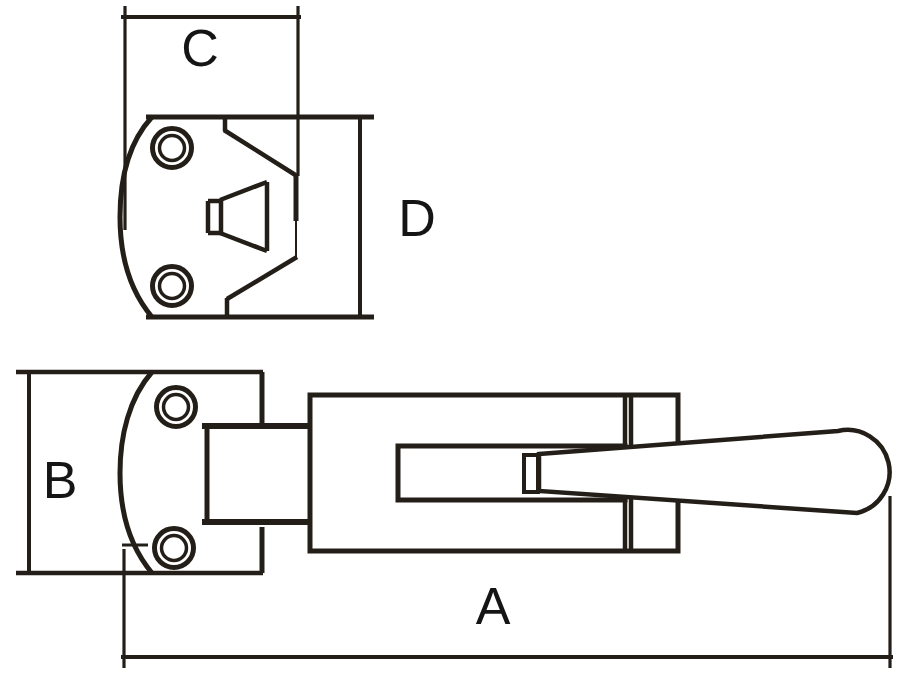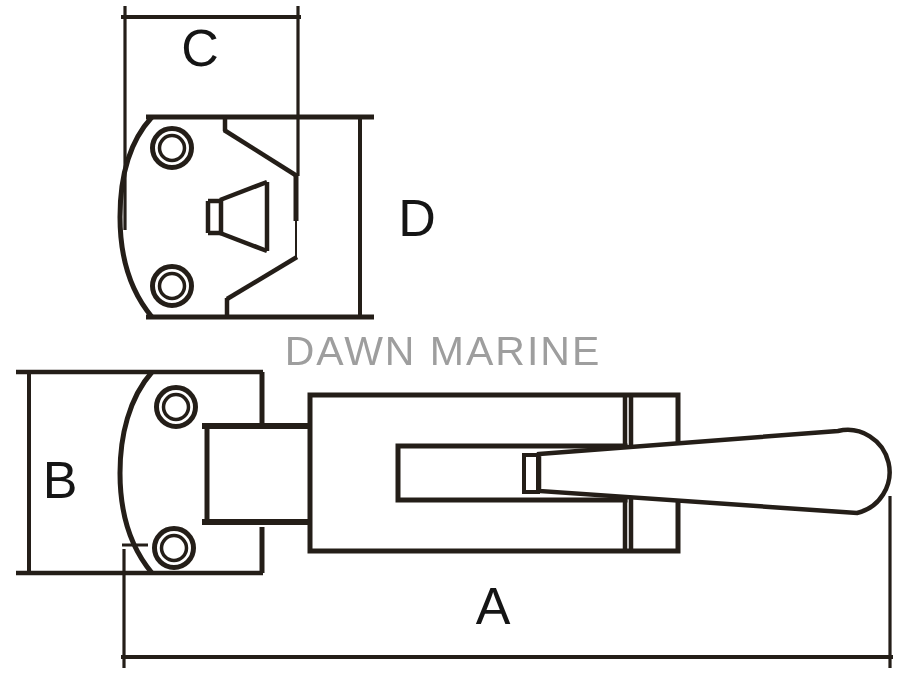--- a/index.html
+++ b/index.html
@@ -116,14 +116,13 @@
         <path d="M121,657 H893" stroke-width="4"></path>
       </g>
     </g>
   </svg>
 
   <div class="dim-label" style="left:200px;top:48px">C</div>
   <div class="dim-label" style="left:417px;top:218px">D</div>
   <div class="dim-label" style="left:60px;top:480px">B</div>
   <div class="dim-label" style="left:493px;top:606px">A</div>
 
-  <div class="watermark">DAWN MARINE</div>
 </div>
 
 </body></html>

